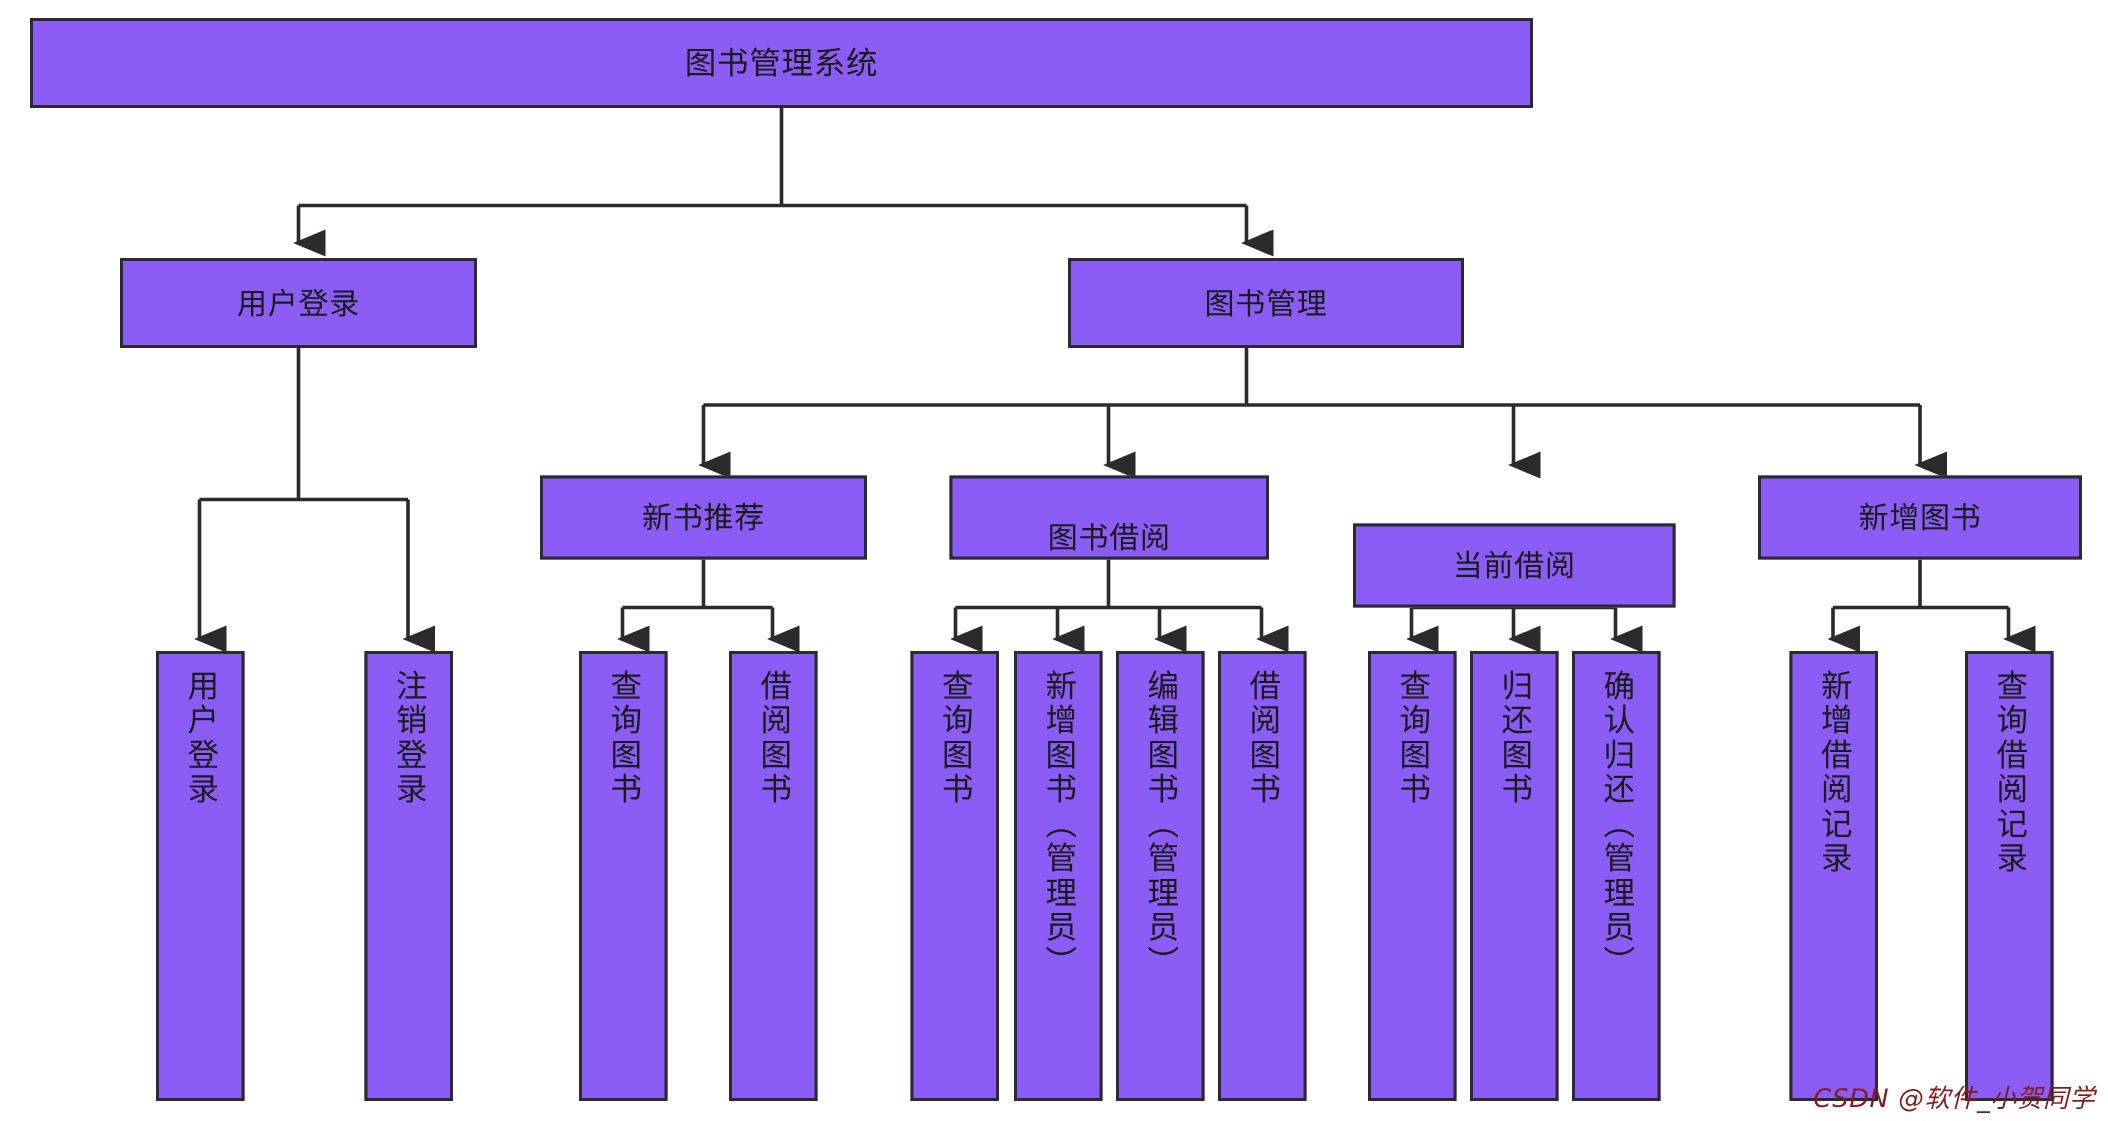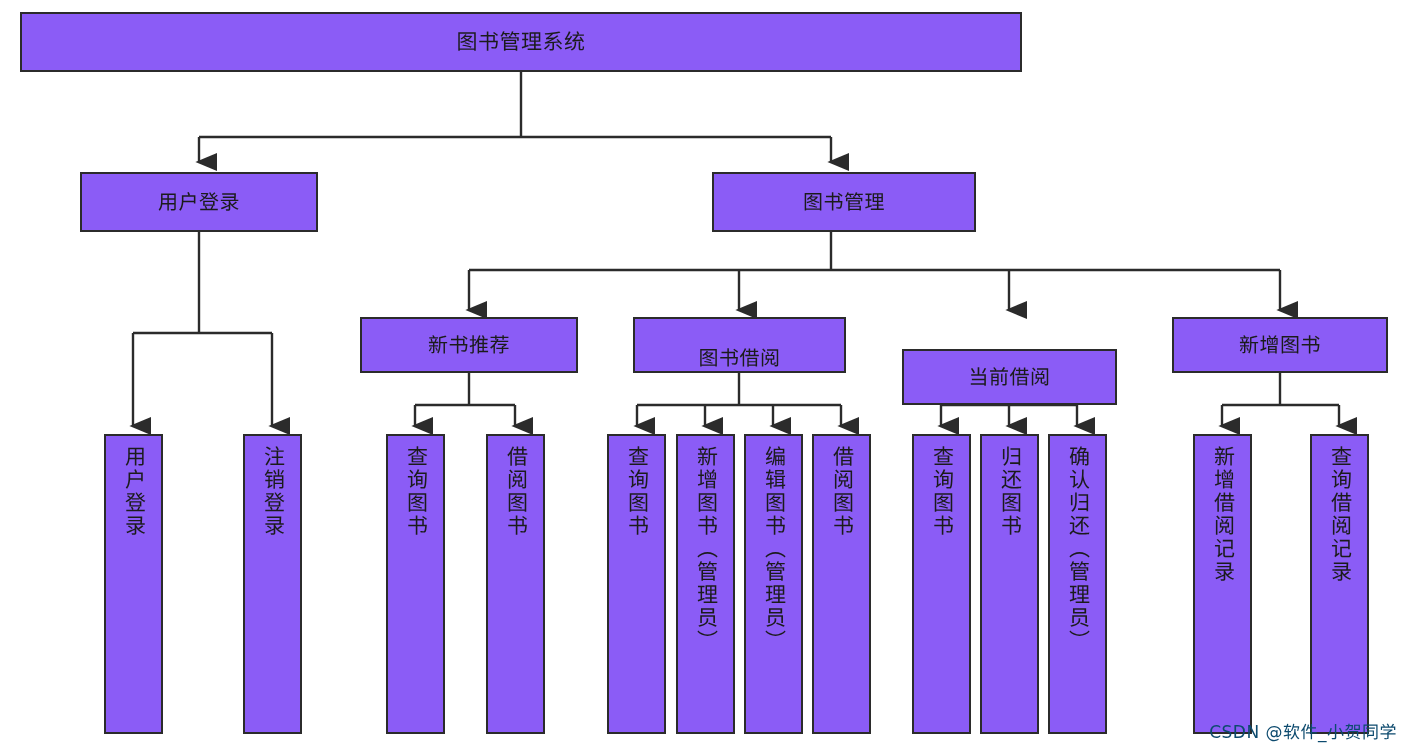--- a/index.html
+++ b/index.html
@@ -60,24 +60,25 @@
     line-height:1.05;
     letter-spacing:2px;
     white-space:nowrap;
   }
   
   #watermark{
     position:absolute;
     right:8px;
     bottom:4px;
     font-size:17px;
-    color:#0c4a6e;
+    color:#7f1d1d;
     letter-spacing:0.5px;
     white-space:nowrap;
     user-select:none;
+    font-style:italic;
   }
 </style>
 </head>
 <body>
 
 <div id="canvas">
 
   <svg id="wires" viewBox="0 0 1405 747" width="1405" height="747" aria-hidden="true">
     <defs>
       <marker id="arrow" viewBox="0 0 12 12" refX="6" refY="10" markerWidth="9" markerHeight="9" orient="auto-start-reverse">

